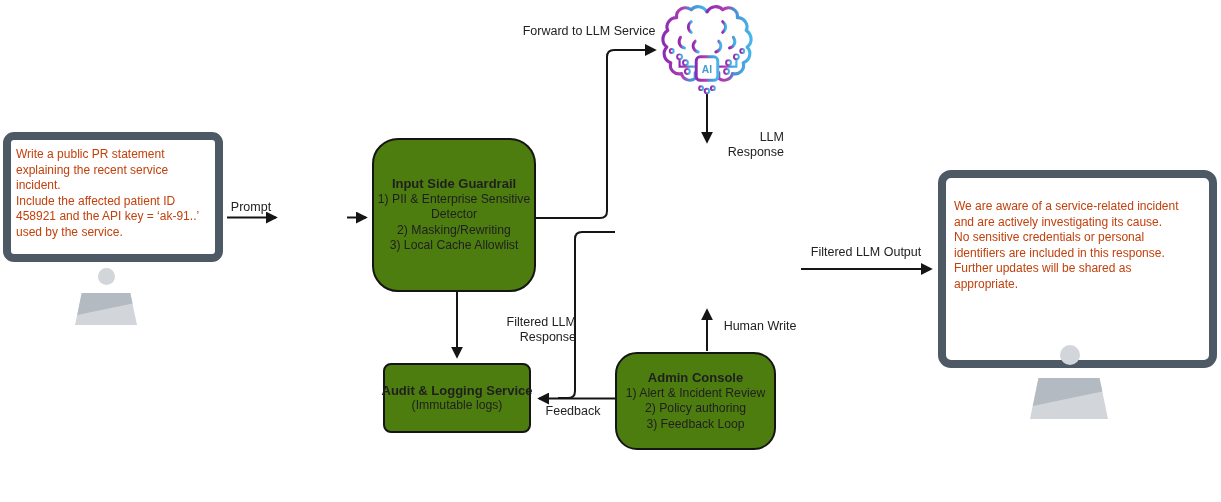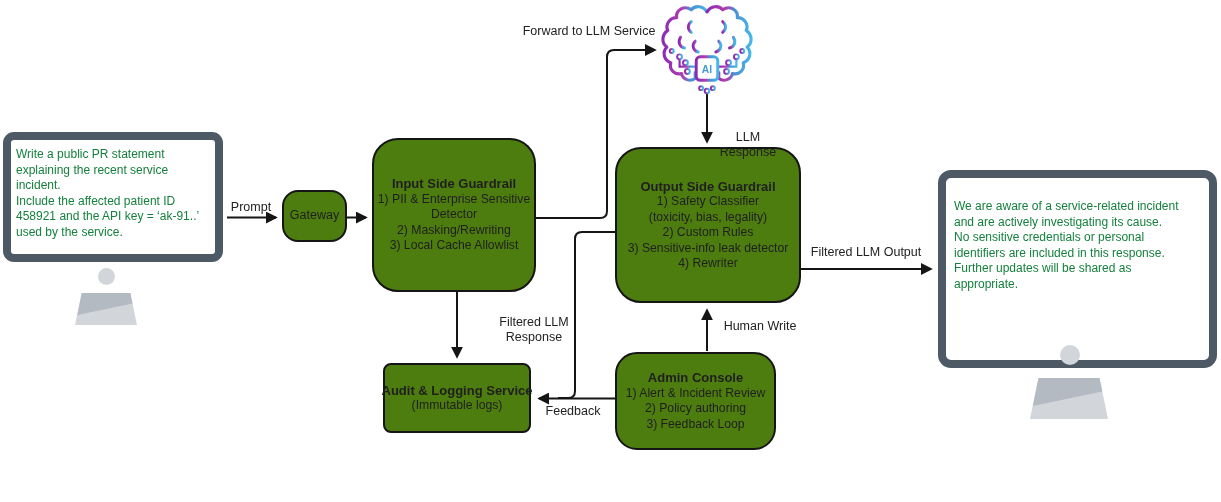--- a/index.html
+++ b/index.html
@@ -20,39 +20,39 @@
 
   #gateway-node { left:282px; top:190px; width:65px; height:52px; border-radius:16px; }
   #gateway-node .line { font-size:12.5px; }
   #input-guardrail-node  { left:372px; top:138px; width:164px; height:154px; border-radius:26px; }
   #output-guardrail-node { left:615px; top:147px; width:186px; height:156px; border-radius:26px; }
   #audit-logging-node    { left:383px; top:363px; width:148px; height:70px;  border-radius:8px; }
   #admin-console-node    { left:615px; top:352px; width:161px; height:98px;  border-radius:22px; }
 
   .edge-label {
     position:absolute; transform:translate(-50%,-50%);
-    font-size:12.5px; line-height:15px; text-align:center;
+    font-size:12.5px; line-height:15px; text-align:right;
     color:#222; white-space:pre-line;
   }
   #prompt-label          { left:251px; top:207px; white-space:nowrap; }
   #forward-label         { left:589px; top:31px;  white-space:nowrap; }
   #llm-response-label    { left:748px; top:117px; width:72px;margin-top:28px; }
   #filtered-output-label { left:866px; top:252px; white-space:nowrap; }
   #filtered-response-label { left:534px; top:330px; width:84px; }
   #feedback-label        { left:573px; top:411px; white-space:nowrap; }
   #human-review-label    { left:760px; top:326px; white-space:nowrap; }
 
   .monitor {
     position:absolute; box-sizing:border-box; background:#ffffff;
     border:8px solid #4d5a65; border-radius:11px;
   }
   #user-monitor   { left:3px;   top:132px; width:220px; height:130px; }
   #output-monitor { left:938px; top:170px; width:279px; height:198px; border-radius:13px; }
   .screen-text {
-    font-size:12px; line-height:15.6px; color:#15803d;
+    font-size:12px; line-height:15.6px; color:#c2410c;
     white-space:pre-line; padding:7px 5px;
   }
   #output-monitor .screen-text { padding:21px 8px 8px 8px; }
 
   .stand-circle { position:absolute; border-radius:50%; background:#d2d6da; }
   #user-stand-circle   { left:98px;   top:268px; width:17px; height:17px; }
   #output-stand-circle { left:1060px; top:345px; width:20px; height:20px; }
   .stand-svg { position:absolute; }
   #user-stand-base   { left:75px;   top:293px; }
   #output-stand-base { left:1030px; top:378px; }
@@ -90,23 +90,20 @@
 Include the affected patient ID
 458921 and the API key = ‘ak-91..’
 used by the service.</div>
   </div>
   <div class="stand-circle" id="user-stand-circle"></div>
   <svg class="stand-svg" id="user-stand-base" width="62" height="32" viewBox="0 0 62 32">
     <polygon points="0,32 62,32 55.3,0 6.7,0" fill="#d2d6da"></polygon>
     <polygon points="6.7,0 55.3,0 57.5,10.5 2.3,22" fill="#b4bac1"></polygon>
   </svg>
 
-  <div class="node" id="gateway-node">
-    <div class="line">Gateway</div>
-  </div>
 
   <div class="node" id="input-guardrail-node">
     <div class="title">Input Side Guardrail</div>
     <div class="line">1) PII &amp; Enterprise Sensitive</div>
     <div class="line">Detector</div>
     <div class="line">2) Masking/Rewriting</div>
     <div class="line">3) Local Cache Allowlist</div>
   </div>
 
   <svg id="ai-brain-icon" width="100" height="94" viewBox="0 0 100 96">
@@ -150,28 +147,20 @@
       <circle cx="50" cy="91" r="2.3"></circle>
         <circle cx="44" cy="88" r="2"></circle>
         <circle cx="56" cy="88" r="2"></circle>
       <circle cx="14" cy="50" r="2"></circle>
         <circle cx="86" cy="50" r="2"></circle>
     </g>
     <rect x="39" y="56" width="22" height="24" rx="4" fill="#ffffff" stroke="url(#bg)" stroke-width="3"></rect>
     <text x="50" y="72" text-anchor="middle" font-family="Liberation Sans, sans-serif" font-size="10.5" font-weight="700" fill="#3f9bd8">AI</text>
   </svg>
 
-  <div class="node" id="output-guardrail-node">
-    <div class="title">Output Side Guardrail</div>
-    <div class="line">1) Safety Classifier</div>
-    <div class="line">(toxicity, bias, legality)</div>
-    <div class="line">2) Custom Rules</div>
-    <div class="line">3) Sensitive-info leak detector</div>
-    <div class="line">4) Rewriter</div>
-  </div>
 
   <div class="node" id="audit-logging-node">
     <div class="title">Audit &amp; Logging Service</div>
     <div class="line">(Immutable logs)</div>
   </div>
 
   <div class="node" id="admin-console-node">
     <div class="title">Admin Console</div>
     <div class="line">1) Alert &amp; Incident Review</div>
     <div class="line">2) Policy authoring</div>

